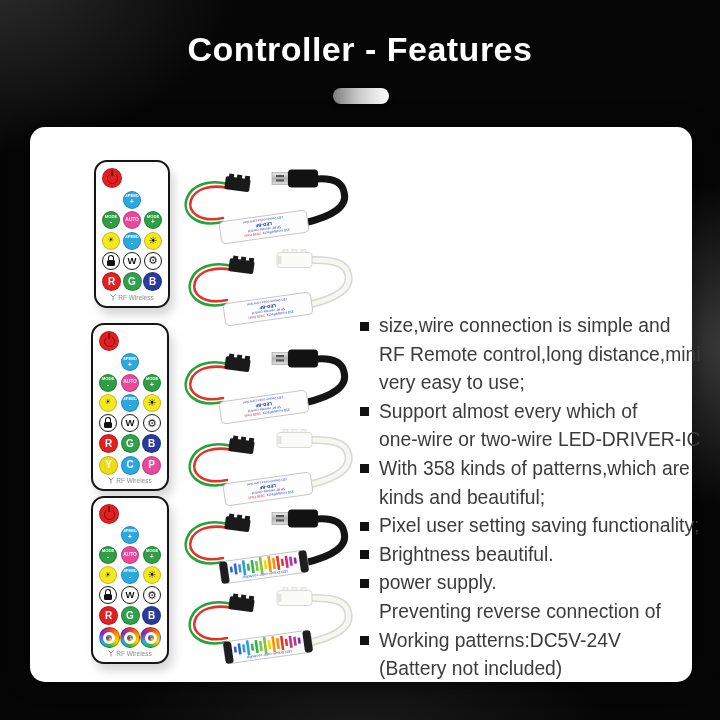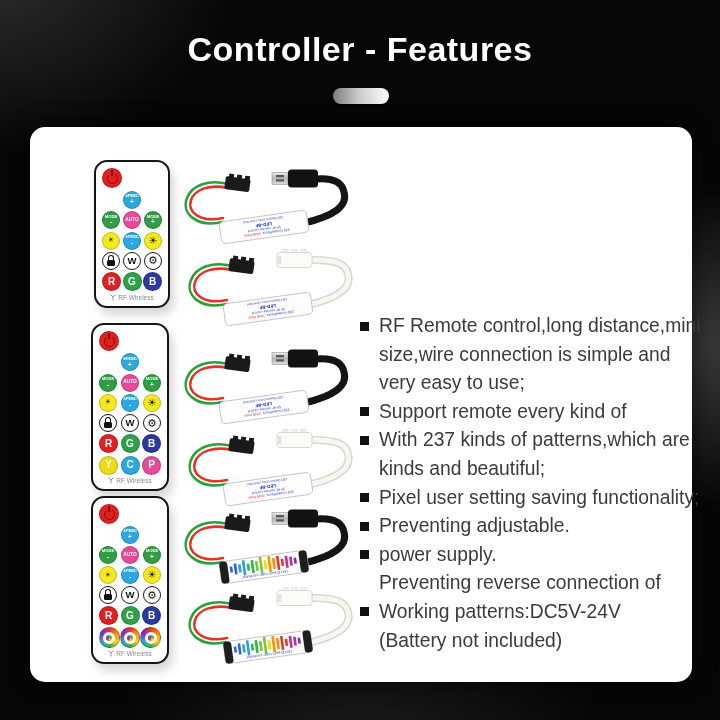--- a/index.html
+++ b/index.html
@@ -537,48 +537,49 @@
       <g transform="rotate(180)" font-family="'DejaVu Sans',sans-serif">
       <text x="0" y="-6.2" text-anchor="middle" font-size="3.4" fill="#2644c4">LED Dream-color controller</text>
     </g>
     </g>
   </svg></div>
       </div>
     <div class="features" id="features">
         <div class="feat">
           <span class="bullet"></span>
           <div class="lines">
+            <div>size,wire connection is simple and</div>
             <div>RF Remote control,long distance,mini</div>
-            <div>size,wire connection is simple and</div>
             <div>very easy to use;</div>
           </div>
         </div>
         <div class="feat">
           <span class="bullet"></span>
           <div class="lines">
-            <div>Support remote every kind of</div>
-          </div>
-        </div>
-        <div class="feat">
-          <span class="bullet"></span>
-          <div class="lines">
-            <div>With 237 kinds of patterns,which are</div>
+            <div>Support almost every which of</div>
+            <div>one-wire or two-wire LED-DRIVER-IC</div>
+          </div>
+        </div>
+        <div class="feat">
+          <span class="bullet"></span>
+          <div class="lines">
+            <div>With 358 kinds of patterns,which are</div>
             <div>kinds and beautiful;</div>
           </div>
         </div>
         <div class="feat">
           <span class="bullet"></span>
           <div class="lines">
             <div>Pixel user setting saving functionality;</div>
           </div>
         </div>
         <div class="feat">
           <span class="bullet"></span>
           <div class="lines">
-            <div>Preventing adjustable.</div>
+            <div>Brightness beautiful.</div>
           </div>
         </div>
         <div class="feat">
           <span class="bullet"></span>
           <div class="lines">
             <div>power supply.</div>
             <div>Preventing reverse connection of</div>
           </div>
         </div>
         <div class="feat">

